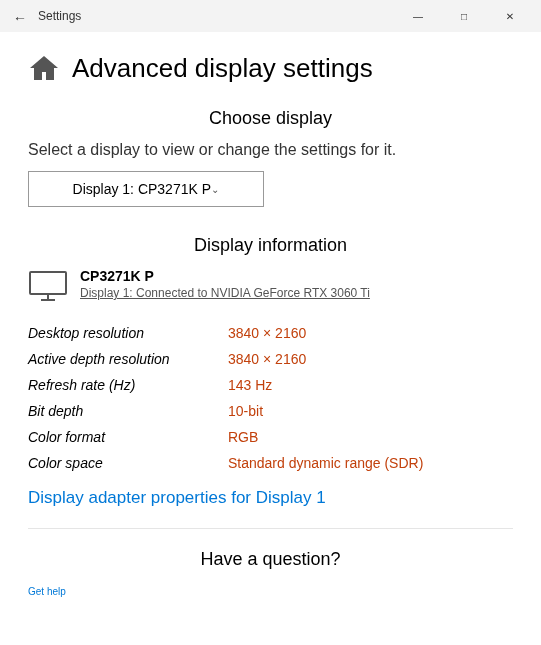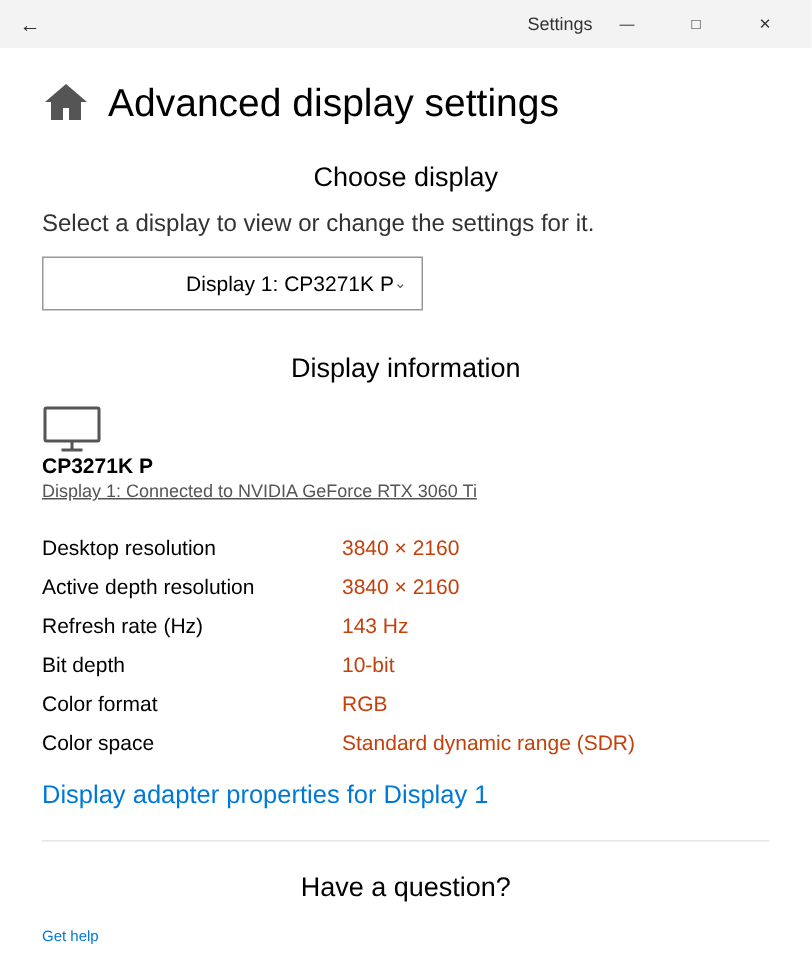--- a/index.html
+++ b/index.html
@@ -44,21 +44,20 @@
       cursor: pointer;
       color: #333;
       font-size: 14px;
     }
 
     .title-bar-title {
       font-size: 12px;
       color: #333;
       margin-left: 6px;
       flex: 1;
-      text-align: right;
     }
 
     .title-bar-controls {
       display: flex;
       gap: 0;
     }
 
     .title-bar-btn {
       width: 46px;
       height: 32px;
@@ -110,48 +109,47 @@
       font-size: 16px;
       color: #333;
       margin-bottom: 12px;
     }
 
     .dropdown-wrapper {
       margin-bottom: 28px;
     }
 
     .dropdown {
-      width: 254px;
+      width: 236px;
       height: 36px;
       border: 1px solid #999;
       background: #fff;
       display: flex;
       align-items: center;
       padding: 0 10px;
       cursor: pointer;
-      justify-content: flex-end;
+      justify-content: center;
       font-size: 14px;
       color: #000;
     }
 
     .chevron-down {
       font-size: 10px;
       color: #555;
     }
 
     .display-info-section {
       margin-bottom: 20px;
     }
 
     .monitor-header {
       display: flex;
       align-items: flex-start;
       margin-bottom: 18px;
       margin-left: 0;
-      flex-direction: column;
     }
 
     .monitor-icon {
       width: 40px;
       height: 32px;
       margin-right: 12px;
       flex-shrink: 0;
       margin-top: 2px;
     }
 
@@ -175,20 +173,21 @@
 
     .info-table tr td {
       padding: 5px 0;
       vertical-align: top;
     }
 
     .info-table tr td:first-child {
       width: 200px;
       color: #000;
       font-size: 14px;
+      font-style: italic;
     }
 
     .info-table tr td:last-child {
       color: #c2410c;
       font-size: 14px;
     }
 
     .adapter-link {
       color: #0078d7;
       text-decoration: none;

